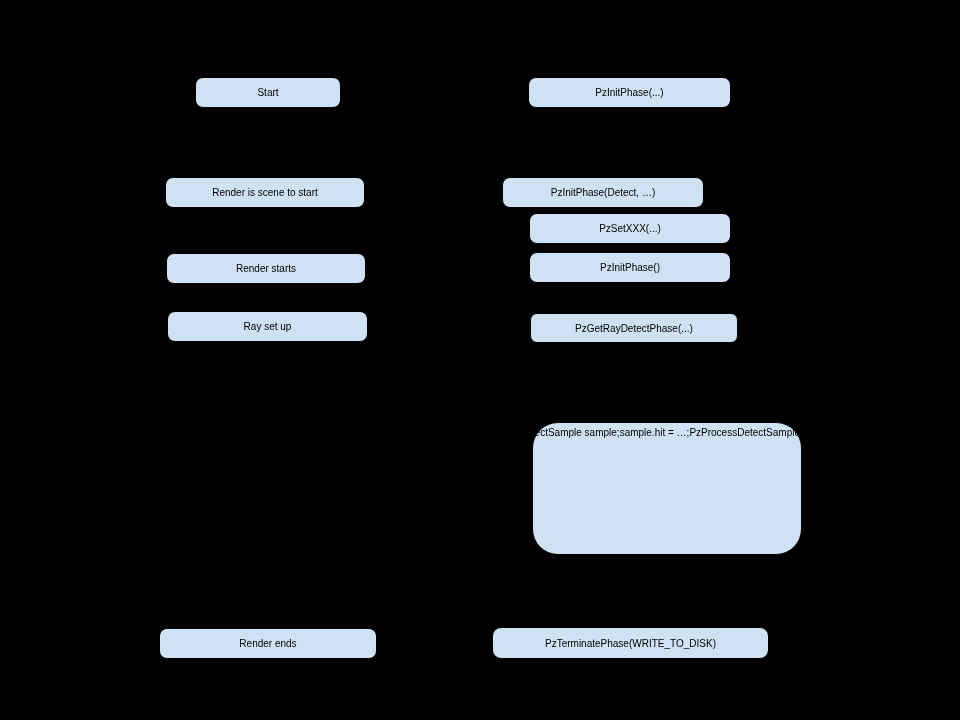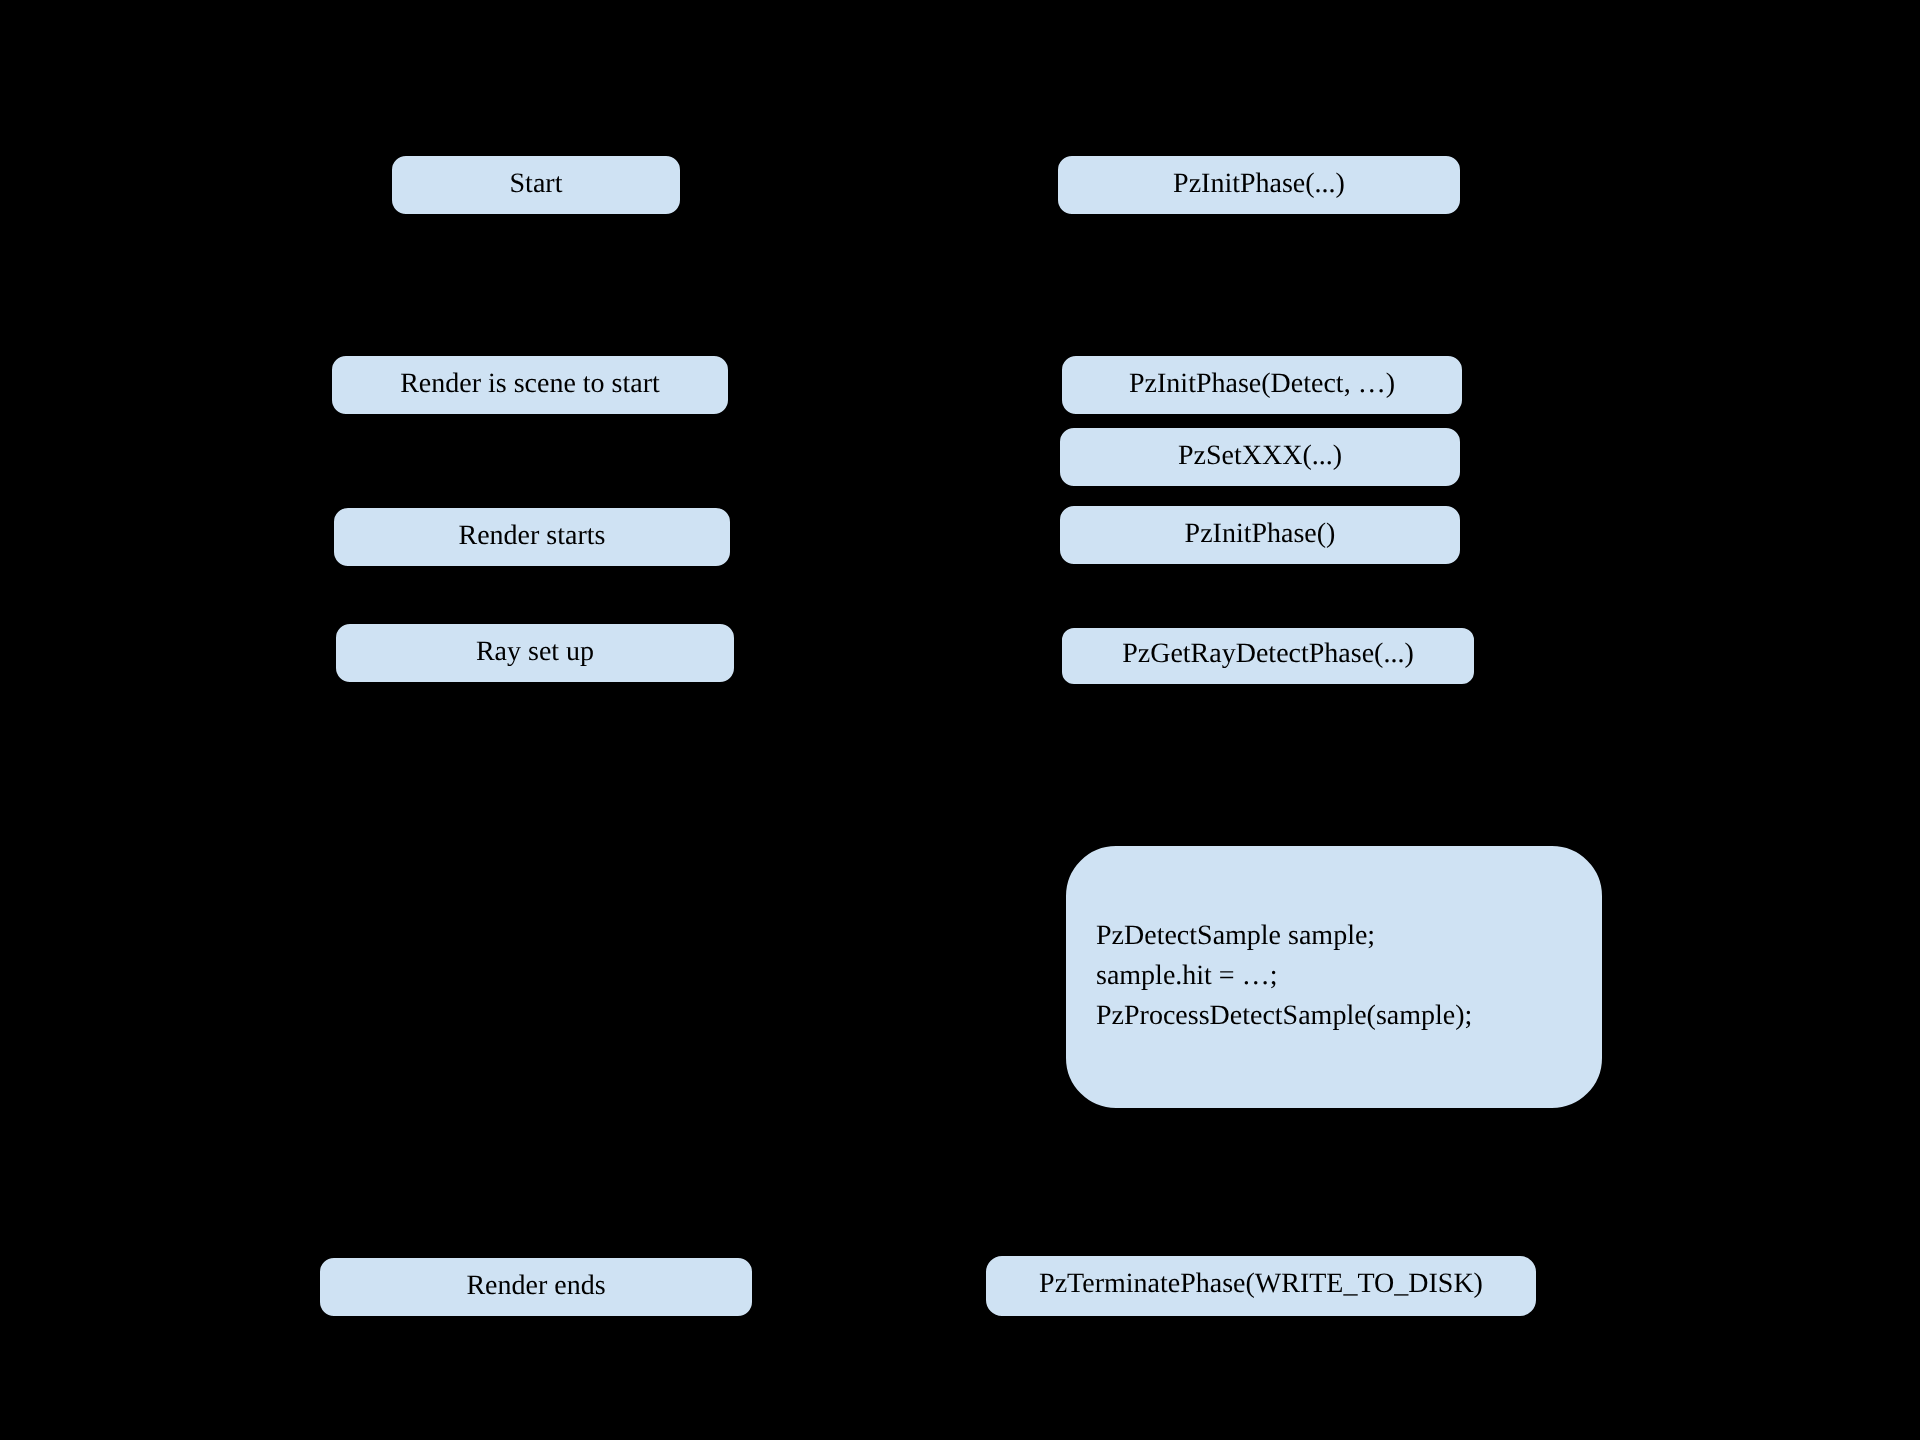--- a/index.html
+++ b/index.html
@@ -14,52 +14,51 @@
     background: var(--bg, #000000);
     overflow: hidden;
     font-family: "Liberation Sans", "DejaVu Sans", sans-serif;
   }
   .node {
     position: absolute;
     box-sizing: border-box;
     background: var(--node-fill, #cfe2f3);
     border: 1px solid var(--node-border, #000000);
     color: var(--node-text, #000000);
-    font-size: 14px;
+    font-size: 10px;
     display: flex;
     align-items: center;
     justify-content: center;
     text-align: center;
     white-space: nowrap;
     border-radius: 8px;
-    font-family: Liberation Serif, serif;
   }
   .square { border-radius: 0; }
 
   
   .n-start              { left:195px; top:77px;  width:146px; height:31px; }
   .n-loading            { left:168px; top:127px; width:198px; height:31px; }
   .n-render-about       { left:165px; top:177px; width:200px; height:31px; }
   .n-render-starts      { left:166px; top:253px; width:200px; height:31px; }
   .n-ray-set-up         { left:167px; top:311px; width:201px; height:31px; }
   .n-render-ends        { left:159px; top:628px; width:218px; height:31px; }
 
   
   .n-init-logger        { left:528px; top:77px;  width:203px; height:31px; }
-  .n-init-phase         { left:530px; top:177px; width:202px; height:31px; }
+  .n-init-phase         { left:502px; top:177px; width:202px; height:31px; }
   .n-set-xxx            { left:529px; top:213px; width:202px; height:31px; }
   .n-phase-begin        { left:529px; top:252px; width:202px; height:31px; }
   .n-get-ray            { left:530px; top:313px; width:208px; height:30px; border-radius:7px; }
   .n-terminate          { left:492px; top:627px; width:277px; height:32px; border-radius:9px; }
 
   
   .n-code {
     left:532px; top:422px; width:270px; height:133px;
     border-radius:26px;
-    flex-direction: column;
+    flex-direction: row;
     align-items: flex-start;
     justify-content: center;
     padding-left: 15px;
     text-align: left;
     line-height: 20px;
   }
   .code-line { white-space: nowrap; }
 </style>
 </head>
 <body>

